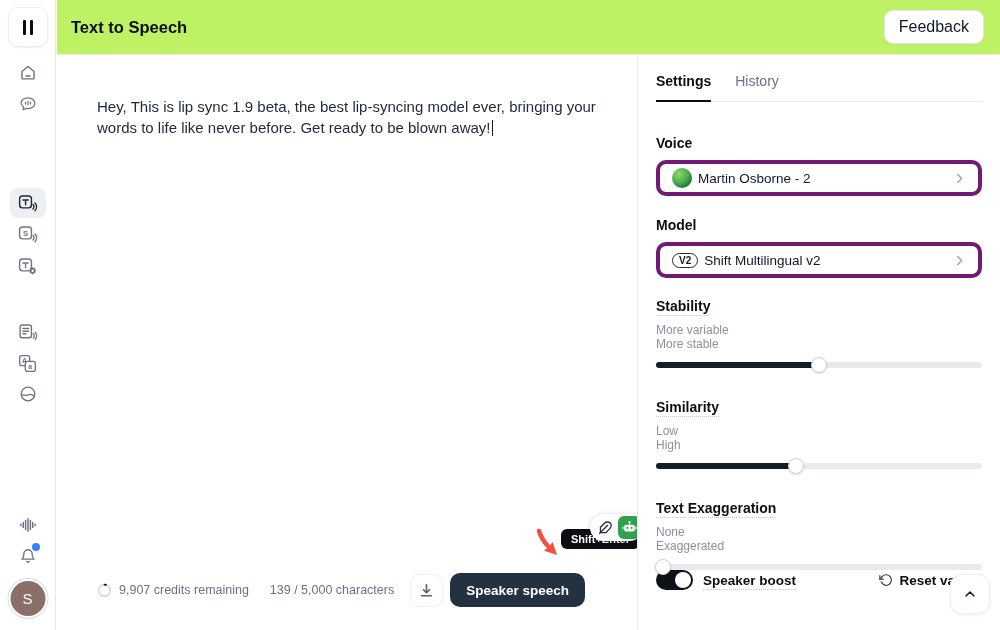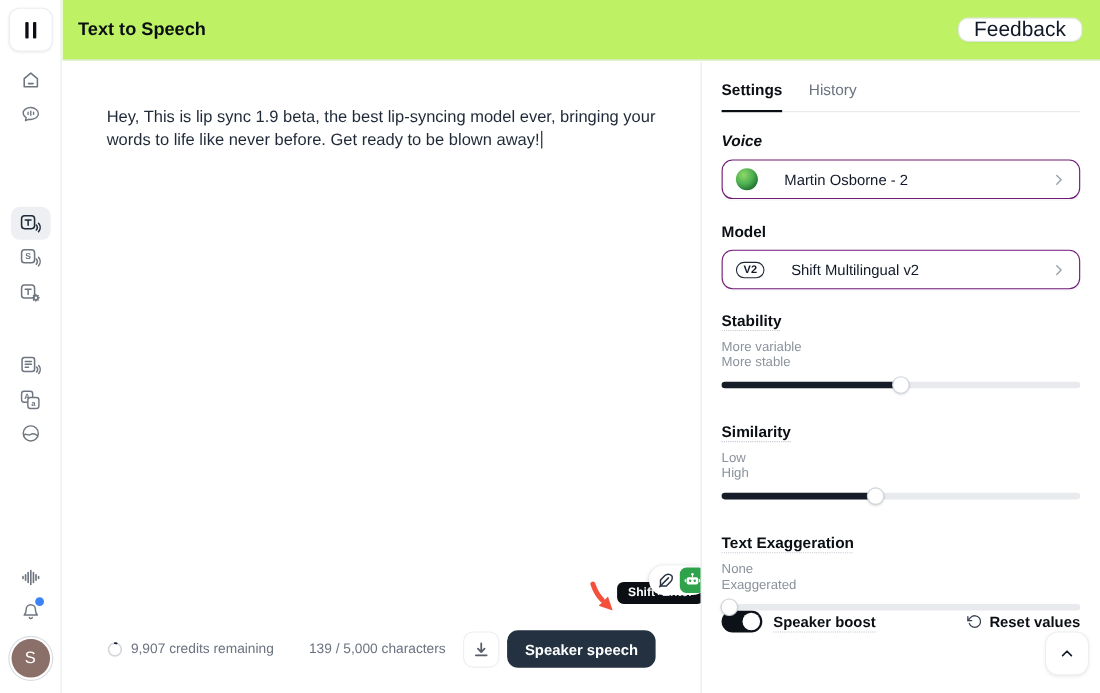--- a/index.html
+++ b/index.html
@@ -18,55 +18,55 @@
   .bell-wrap { position:relative; }
   .bell-dot { position:absolute; top:-3px; right:-2px; width:8px; height:8px; border-radius:50%; }
   .avatar { position:absolute; left:50%; transform:translateX(-50%); top:581px; width:35px; height:35px; border-radius:50%;
             background:#8a7068; color:#fff; font-size:15px; font-weight:500; display:flex; align-items:center; justify-content:center;
             box-shadow:0 0 0 2px #fff, 0 0 0 3px #d8dce1; cursor:pointer; }
 
   
   .topbar { position:absolute; left:57px; top:0; right:0; height:55px; border-bottom:1px solid #e7e9ec; background:#bef264;
             display:flex; align-items:center; padding:0 16px; }
   .page-title { font-size:16.5px; font-weight:700; color:#0b0f14; margin-left:-2px; }
-  .feedback-btn { margin-left:auto; height:22px; padding:0 14px; border:1px solid #e4e7ea; border-radius:9px; background:#fff;
-                  font-family:inherit; font-size:19px; font-weight:500; color:#111827; cursor:pointer; box-shadow:0 1px 2px rgba(16,24,40,.04); }
+  .feedback-btn { margin-left:auto; height:34px; padding:0 14px; border:1px solid #e4e7ea; border-radius:9px; background:#fff;
+                  font-family:inherit; font-size:16px; font-weight:500; color:#111827; cursor:pointer; box-shadow:0 1px 2px rgba(16,24,40,.04); }
 
   
   .editor { position:absolute; left:57px; top:56px; width:580px; height:574px; background:#fff; }
   .text-area { position:absolute; left:40px; right:30px; top:40px; bottom:70px; font-size:15px; line-height:21px; color:#1f2937; cursor:text; }
   .caret { display:inline-block; width:1.5px; height:16px; background:#111827; vertical-align:-3px; margin-left:1px; }
-  .editor-footer { position:absolute; left:40px; right:41px; bottom:23px; height:34px; display:flex; align-items:center; }
+  .editor-footer { position:absolute; left:40px; right:52px; bottom:23px; height:34px; display:flex; align-items:center; }
   .credits { display:flex; align-items:center; gap:7px; color:#6b7280; font-size:12.5px; }
   .char-count { margin-left:auto; color:#6b7280; font-size:12.5px; margin-right:16px; }
   .dl-btn { width:33px; height:33px; border:1px solid #eceef1; border-radius:9px; background:#fff; display:flex; align-items:center; justify-content:center; cursor:pointer; }
   .gen-btn { margin-left:7px; height:34px; padding:0 16px; border:none; border-radius:10px; background:#233140; color:#fff;
              font-family:inherit; font-size:13.5px; font-weight:600; cursor:pointer; }
   .tooltip { position:absolute; left:504px; bottom:81px; background:#0b0e13; color:#fff; font-size:11px; font-weight:700;
              padding:4px 10px; border-radius:6px; }
   .ext-pill { position:absolute; right:-6px; bottom:89px; height:27px; background:#fff; border-radius:14px; box-shadow:0 1px 4px rgba(16,24,40,.25);
               display:flex; align-items:center; padding:2px 2px 2px 7px; gap:5px; cursor:pointer; }
   .robot-sq { width:23px; height:23px; border-radius:6px; display:flex; align-items:center; justify-content:center; }
   .red-cursor { position:absolute; left:477px; bottom:70px; pointer-events:none; }
 
   
   .panel { position:absolute; left:637px; top:56px; right:0; bottom:0; border-left:1px solid #e7e9ec; background:#fff; padding:17px 18px 0 18px; }
   .tabs { display:flex; gap:24px; border-bottom:1px solid #e7e9ec; }
   .tab { font-size:14px; padding-bottom:11px; cursor:pointer; }
   .tab.active { font-weight:700; color:#0b0f14; border-bottom:2px solid #0b0f14; margin-bottom:-1px; }
   .tab.inactive { color:#6b7280; font-weight:400; }
   .grp-label { font-size:14px; font-weight:600; color:#0b0f14; }
   .tip-underline { text-decoration:underline dotted #c3c9d1 1px; text-underline-offset:4px; }
-  .select-box { margin-top:9px; height:36px; border:1px solid #701a75; border-radius:10px; background:#fff; display:flex; align-items:center;
-                padding:0 12px; gap:24px; cursor:pointer; box-shadow:0 1px 1px rgba(16,24,40,.03); }
+  .select-box { margin-top:9px; height:36px; border:4px solid #701a75; border-radius:10px; background:#fff; display:flex; align-items:center;
+                padding:0 12px; gap:6px; cursor:pointer; box-shadow:0 1px 1px rgba(16,24,40,.03); }
   .select-box .val { font-size:13.5px; font-weight:500; color:#111827; }
   .select-box .chev { margin-left:auto; display:flex; }
   .voice-dot { width:20px; height:20px; border-radius:50%; background:radial-gradient(circle at 35% 30%, #8fd967 0%, #4caf50 45%, #1d6b2e 80%, #14331c 100%); }
   .v2-badge { border:1.3px solid #1f2937; border-radius:10px; padding:1px 6px; font-size:10px; font-weight:700; color:#111827; }
-  .mt-voice { margin-top:18px;font-style:italic; } .mt-grp { margin-top:21px; } .mt-slider { margin-top:20px; }
+  .mt-voice { margin-top:33px; } .mt-grp { margin-top:21px; } .mt-slider { margin-top:20px; }
   .minmax { display:flex; justify-content:space-between; font-size:12px; color:#8b929c; margin-top:9px;flex-direction:column; }
   .track { position:relative; margin-top:11px; height:6px; border-radius:3px; background:#e8eaed; cursor:pointer; }
   .fill { position:absolute; left:0; top:0; height:6px; border-radius:3px; background:#161d29; }
   .thumb { position:absolute; right:-8px; top:-5px; width:16px; height:16px; border-radius:50%; background:#fff; border:1px solid #ced3d9;
            box-shadow:0 1px 2px rgba(16,24,40,.15); }
   .boost-row { display:flex; align-items:center; }
   .toggle { width:37px; height:20px; border-radius:10px; background:#0d1218; display:flex; align-items:center; justify-content:flex-end; padding:2px; cursor:pointer; }
   .knob { width:16px; height:16px; border-radius:50%; background:#fff; }
   .boost-label { margin-left:10px; font-size:13.5px; font-weight:600; color:#0b0f14; }
   .reset-btn { margin-left:auto; display:flex; align-items:flex-start; gap:6px; background:none; border:none; font-family:inherit;

